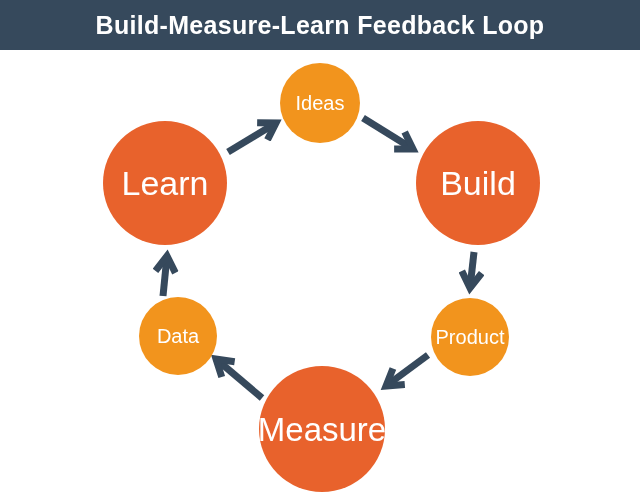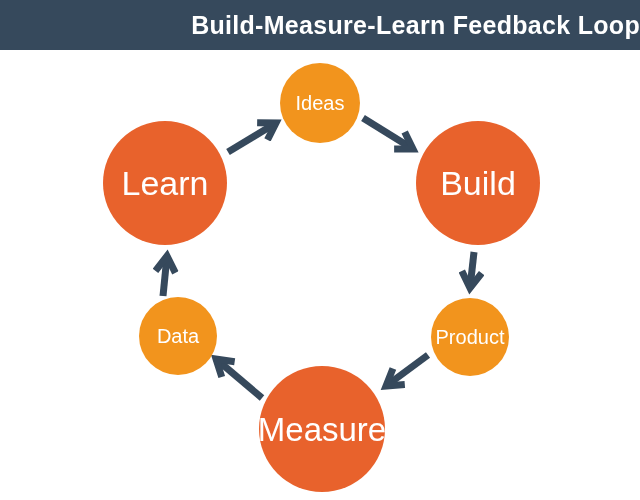--- a/index.html
+++ b/index.html
@@ -31,21 +31,21 @@
   }
   svg { display: block; }
   .node-label {
     font-family: "Liberation Sans", "DejaVu Sans", sans-serif;
     font-weight: 400;
   }
 </style>
 </head>
 <body style="background: rgb(255, 255, 255);">
 
-<header class="header" style="background: rgb(54, 73, 92); justify-content: flex-end;">
+<header class="header" style="background: rgb(54, 73, 92);">
   <h1 style="color: rgb(255, 255, 255);">Build-Measure-Learn Feedback Loop</h1>
 </header>
 
 <div class="diagram-wrap">
   <svg id="loop-svg" width="640" height="450" viewBox="0 0 640 450">
       <defs>
         <marker id="arrowhead" markerUnits="userSpaceOnUse" markerWidth="26" markerHeight="26" refX="19" refY="13" orient="auto">
           <polyline points="3,3 19,13 3,23" fill="none" stroke="#36495C" stroke-width="7" stroke-linejoin="miter"></polyline>
         </marker>
       </defs>

